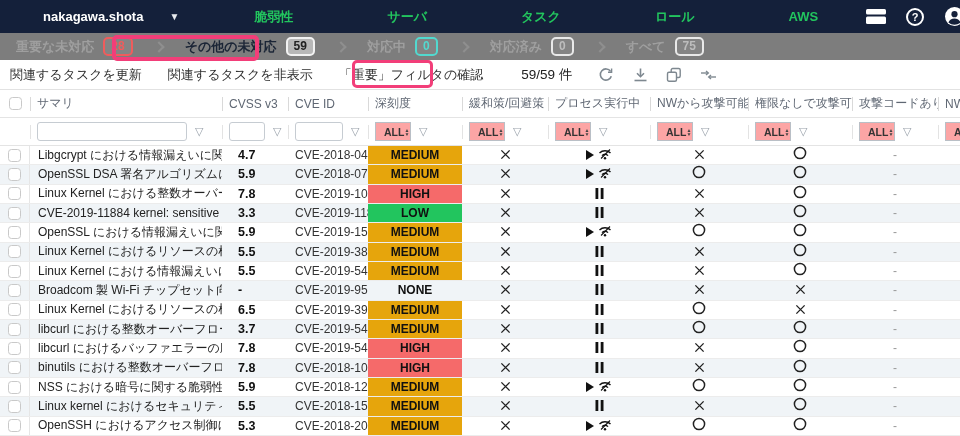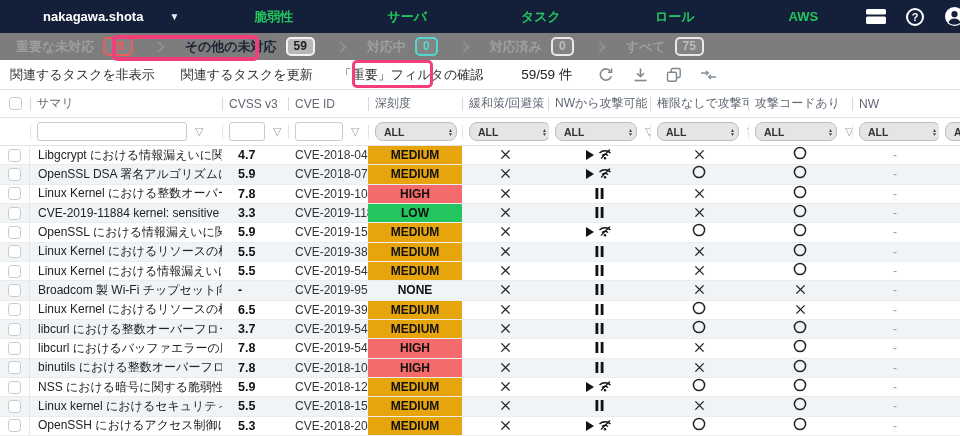--- a/index.html
+++ b/index.html
@@ -44,21 +44,21 @@
   
   .grid{display:grid;grid-template-columns:30px 192px 66px 80px 94px 86px 102px 98px 104px 86px 40px;width:978px;}
   .thead{height:28px;align-items:center;border-bottom:1px solid #e4e4e4;background:#fff;}
   .th{font-size:12px;color:#5f6773;padding-left:7px;white-space:nowrap;overflow:hidden;position:relative;height:100%;display:flex;align-items:center;cursor:pointer;}
   .th:not(:first-child)::before{content:"";position:absolute;left:0;top:7px;width:1px;height:14px;background:#d9d9d9;}
   .filters{height:28px;align-items:center;border-bottom:1px solid #e4e4e4;background:#fff;}
   .fc{display:flex;align-items:center;gap:8px;padding-left:7px;height:100%;position:relative;overflow:hidden;}
   .fc:not(:first-child)::before{content:"";position:absolute;left:0;top:7px;width:1px;height:14px;background:#e3e3e3;}
   .fin{height:19px;border:1px solid #c6ccd2;border-radius:3px;font-size:11px;padding:0 4px;outline:none;background:#fff;}
   .funnel{color:#9aa2ab;font-size:11px;cursor:pointer;line-height:1;}
-  .fsel{height:19px;border:1px solid #b9bfc6;border-radius:8px;background:#e5e5e5;display:inline-flex;align-items:center;justify-content:space-between;padding:0 3px 0 8px;width:82px;font-size:10.5px;font-weight:bold;color:#333;cursor:pointer;flex:none;}
+  .fsel{height:19px;border:1px solid #b9bfc6;border-radius:0;background:#fca5a5;display:inline-flex;align-items:center;justify-content:space-between;padding:0 3px 0 8px;width:36px;font-size:10.5px;font-weight:bold;color:#333;cursor:pointer;flex:none;}
   .spin{display:inline-flex;flex-direction:column;line-height:4px;color:#444;}
   .spin i{font-style:normal;font-size:5px;}
   .tbody .row{height:19.33px;align-items:center;border-bottom:1px solid #ececec;background:#fff;}
   .tbody .row.stripe{background:#f0f4f7;}
   .cell{height:100%;display:flex;align-items:center;overflow:hidden;white-space:nowrap;}
   .cell.sel{justify-content:center;border-right:1px solid #e6e6e6;}
   .cb{width:13px;height:13px;border:1.5px solid #c9c9c9;border-radius:3.5px;background:#fff;display:inline-block;cursor:pointer;}
   .summary{font-size:12px;color:#222;padding-left:8px;}
   .cvss{font-size:12.5px;font-weight:bold;color:#111;padding-left:16px;}
   .cve{font-size:12px;color:#333;padding-left:7px;}
@@ -137,22 +137,22 @@
       <span class="tab-badge ">0</span>
     </div>
     <span class="tab-sep"></span>
     <div class="tab">
       <span>すべて</span>
       <span class="tab-badge ">75</span>
     </div>
   </div>
 
 <div class="toolbar">
+  <span class="tb-action">関連するタスクを更新</span>
   <span class="tb-action">関連するタスクを非表示</span>
-  <span class="tb-action">関連するタスクを更新</span>
   <span class="tb-action">「重要」フィルタの確認</span>
   <span class="tb-count">59/59 件</span>
   <span class="tb-icon">
     <svg width="16" height="16" viewBox="0 0 16 16" fill="none" stroke="#7e8890" stroke-width="1.6">
         <path d="M13.3 9.2 A5.6 5.6 0 1 1 12.6 4.4"></path>
         <path d="M13.6 1.6 V5.2 H10" stroke-width="1.4"></path>
       </svg>
   </span>
   <span class="tb-icon">
     <svg width="15" height="16" viewBox="0 0 15 16" fill="none" stroke="#7e8890" stroke-width="1.6">
@@ -180,20 +180,21 @@
 <div class="table-wrap">
   <div class="grid thead" id="thead">
       <div class="th" style="justify-content: center; padding-left: 0px;">
         <span class="cb"></span>
       </div>
       <div class="th">サマリ</div>
       <div class="th">CVSS v3</div>
       <div class="th">CVE ID</div>
       <div class="th">深刻度</div>
       <div class="th">緩和策/回避策</div>
+      <div class="th">プロセス実行中</div>
       <div class="th">NWから攻撃可能</div>
       <div class="th">権限なしで攻撃可能</div>
       <div class="th">攻撃コードあり</div>
       <div class="th">NW</div>
     </div>
   <div class="grid filters" id="filters">
       <div class="fc"></div>
       <div class="fc">
         <input class="fin" style="width: 150px;">
         <span class="funnel">▽</span>

